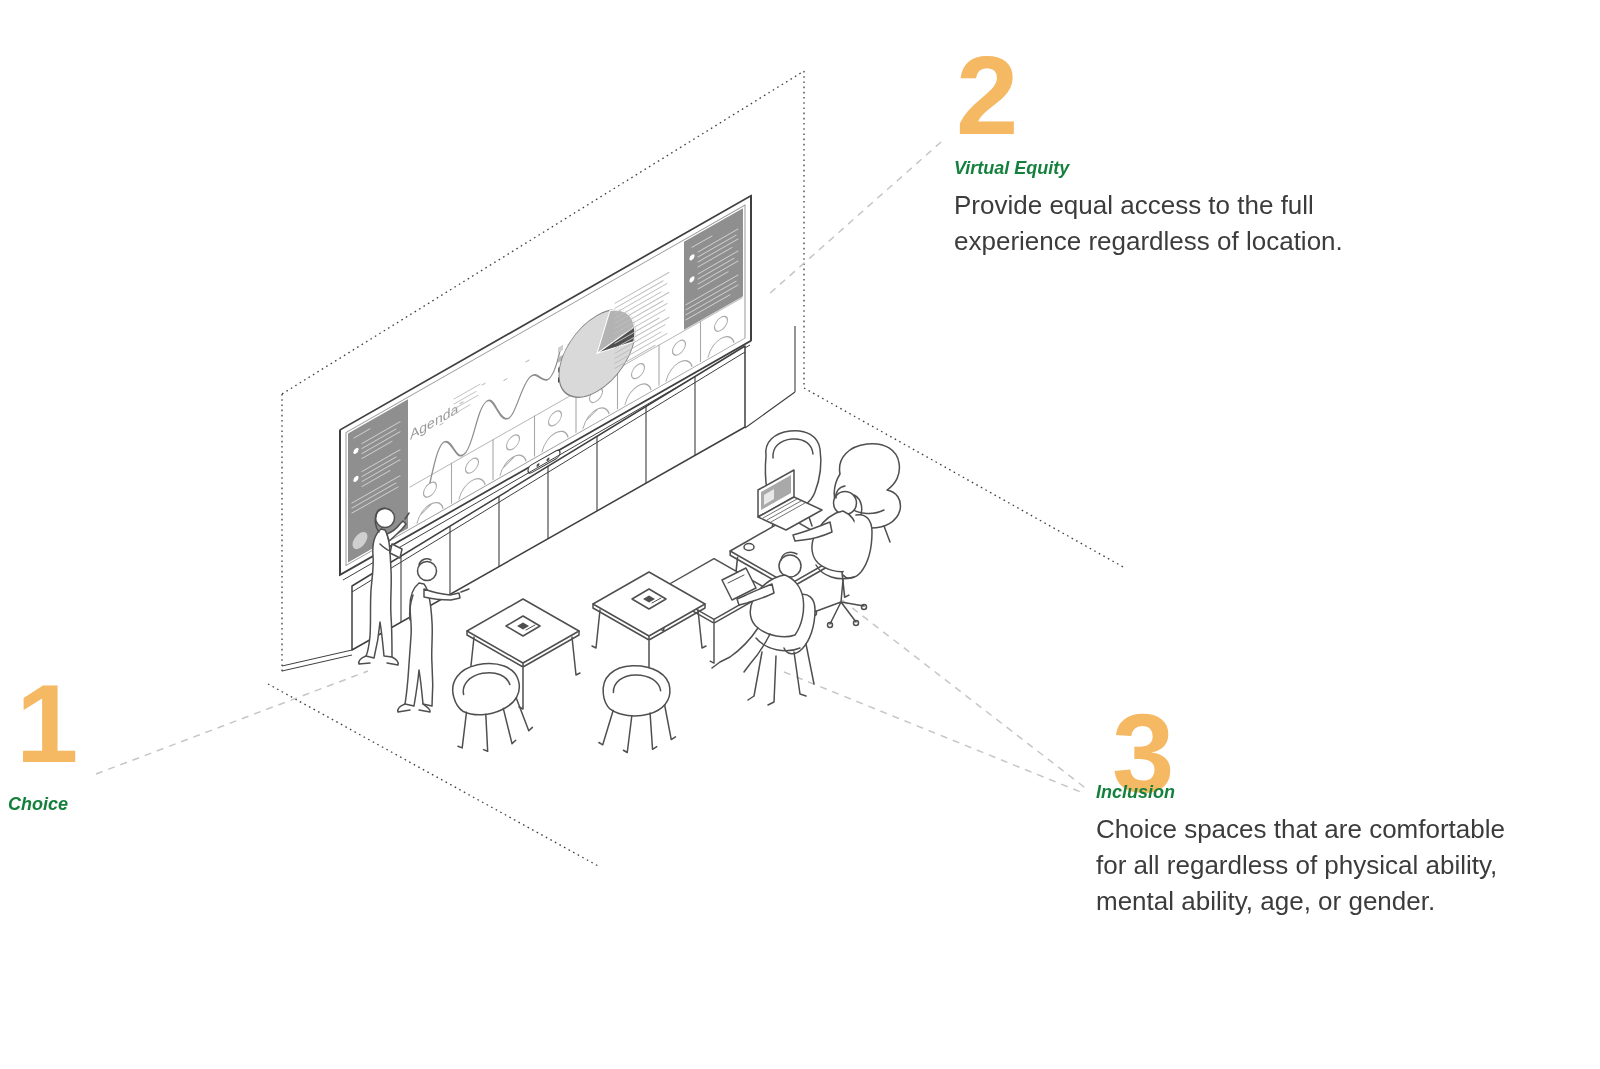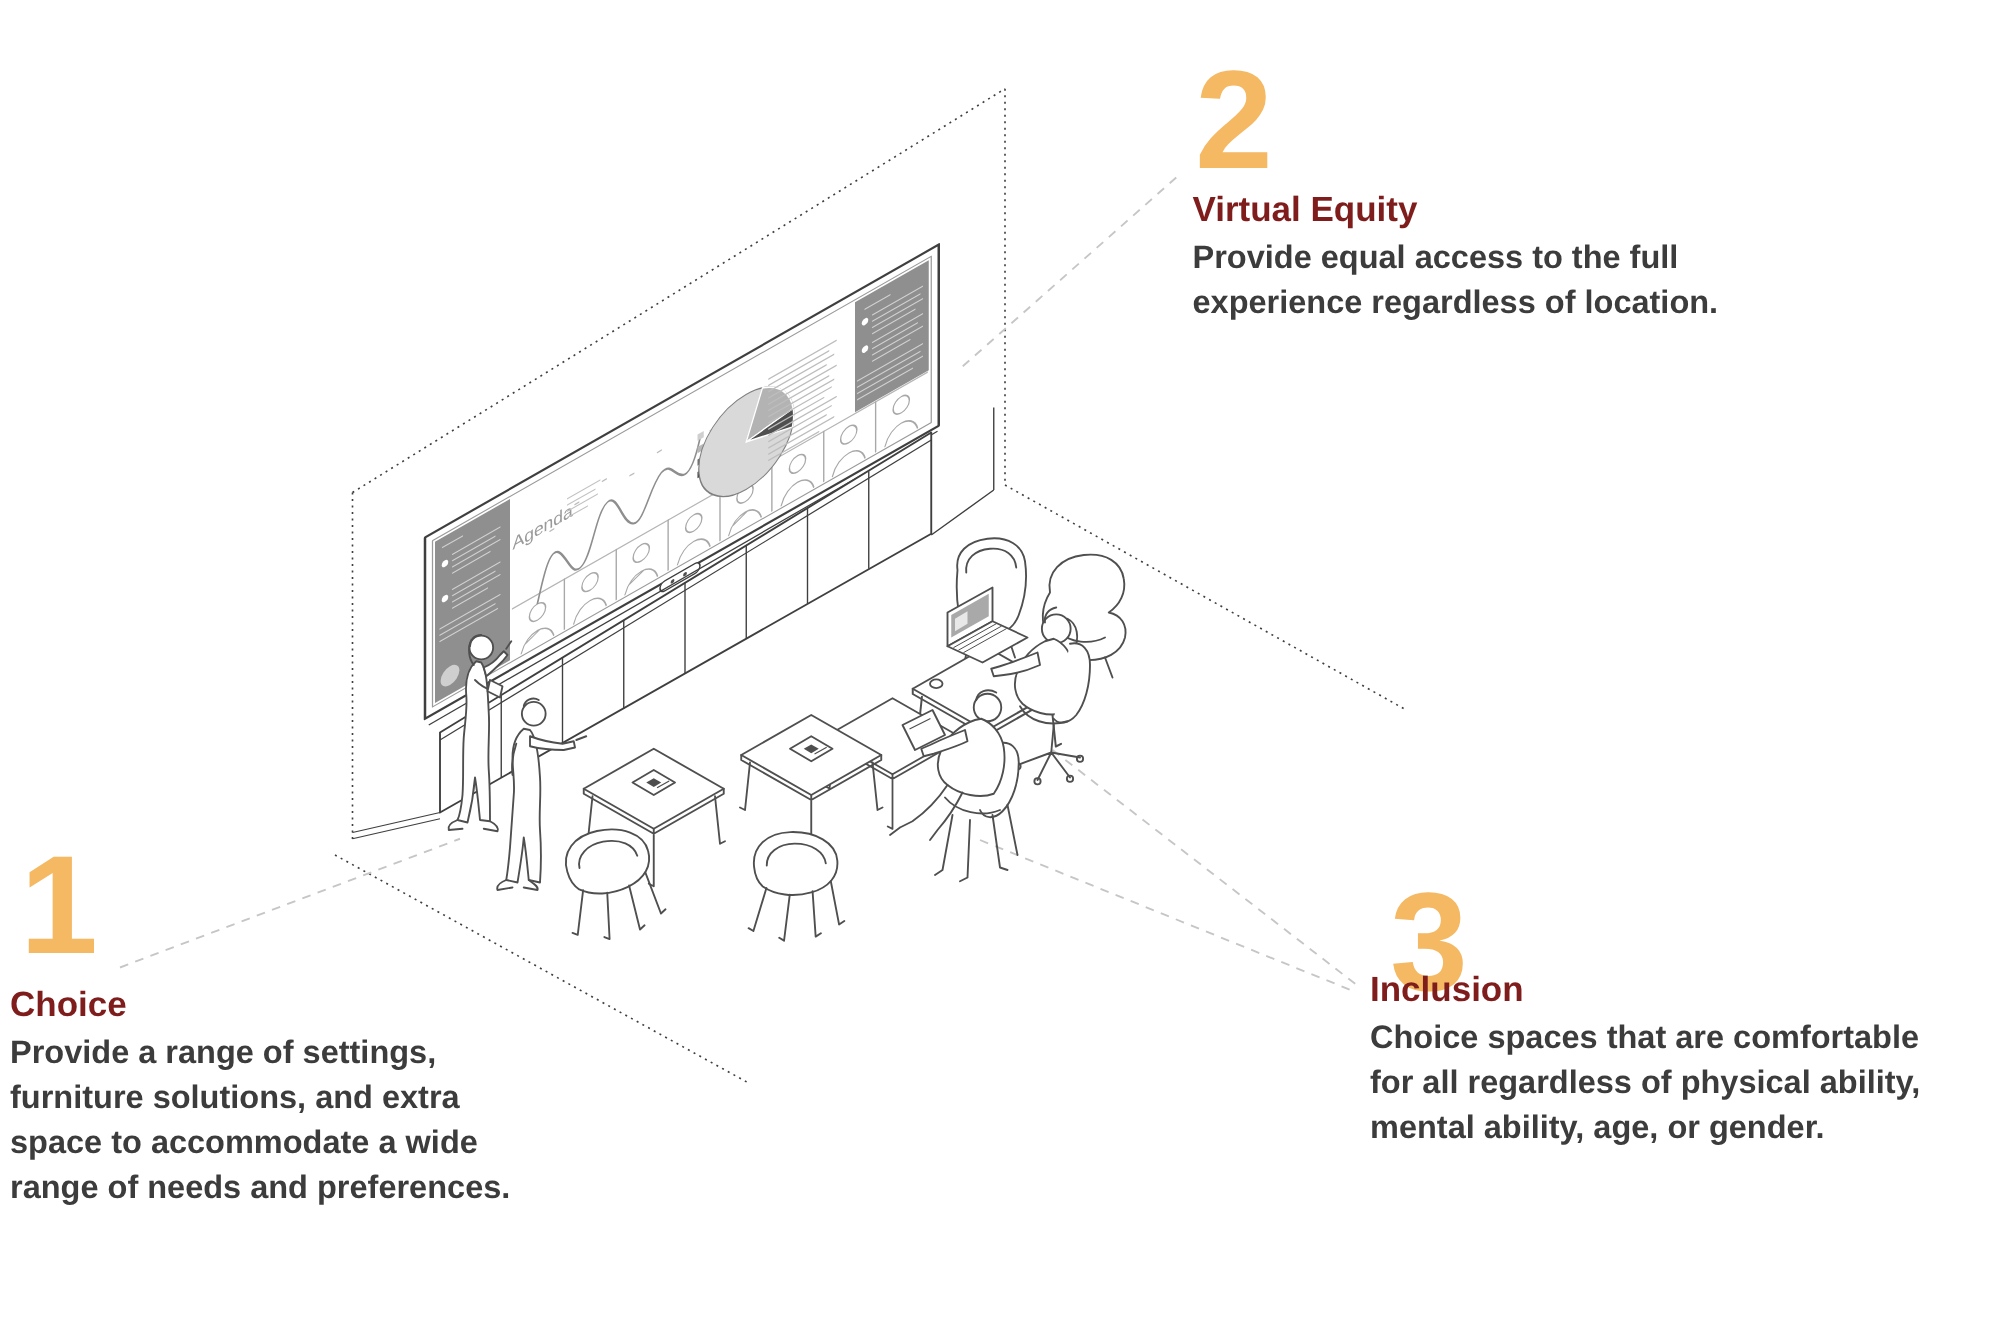--- a/index.html
+++ b/index.html
@@ -1,22 +1,22 @@
 <!DOCTYPE html>
 <html><head>
 <meta charset="utf-8">
 <style>
   html,body{margin:0;padding:0;background:#ffffff;}
   .canvas{position:relative;width:1600px;height:1069px;background:#ffffff;overflow:hidden;
           font-family:"Liberation Sans", sans-serif;}
   .scene{position:absolute;left:0;top:0;width:1600px;height:1069px;}
   .callout{position:absolute;}
   .num{font-size:112px;font-weight:700;line-height:1;letter-spacing:-2px;}
-  .ctitle{font-size:28px;font-weight:700;color:#7f1d1d;line-height:36px;}
-  .cdesc{font-size:26px;font-weight:700;color:#3c3c3c;line-height:36px;margin:1px 0 0 0;
+  .ctitle{font-size:18px;font-weight:700;color:#15803d;line-height:36px;font-style:italic;}
+  .cdesc{font-size:26px;font-weight:400;color:#3c3c3c;line-height:36px;margin:1px 0 0 0;
          white-space:pre-line;}
 </style>
 </head>
 <body>
 
 <div class="canvas">
 
   <svg class="scene" viewBox="0 0 1600 1069">
 
     <defs>
@@ -254,24 +254,20 @@
         <use href="#shell" transform="translate(636,699) rotate(4)"></use>
       </g>
     </g>
   </svg>
 
   <div class="callout" style="left:16px;top:668px;">
     <div class="num" style="color: rgb(245, 184, 99);">1</div>
   </div>
   <div class="callout" style="left:8px;top:786px;width:450px;">
     <div class="ctitle">Choice</div>
-    <p class="cdesc">Provide a range of settings,
-furniture solutions, and extra
-space to accommodate a wide
-range of needs and preferences.</p>
   </div>
 
   <div class="callout" style="left:956px;top:40px;">
     <div class="num" style="color: rgb(245, 184, 99);">2</div>
   </div>
   <div class="callout" style="left:954px;top:150px;width:470px;">
     <div class="ctitle">Virtual Equity</div>
     <p class="cdesc">Provide equal access to the full
 experience regardless of location.</p>
   </div>

